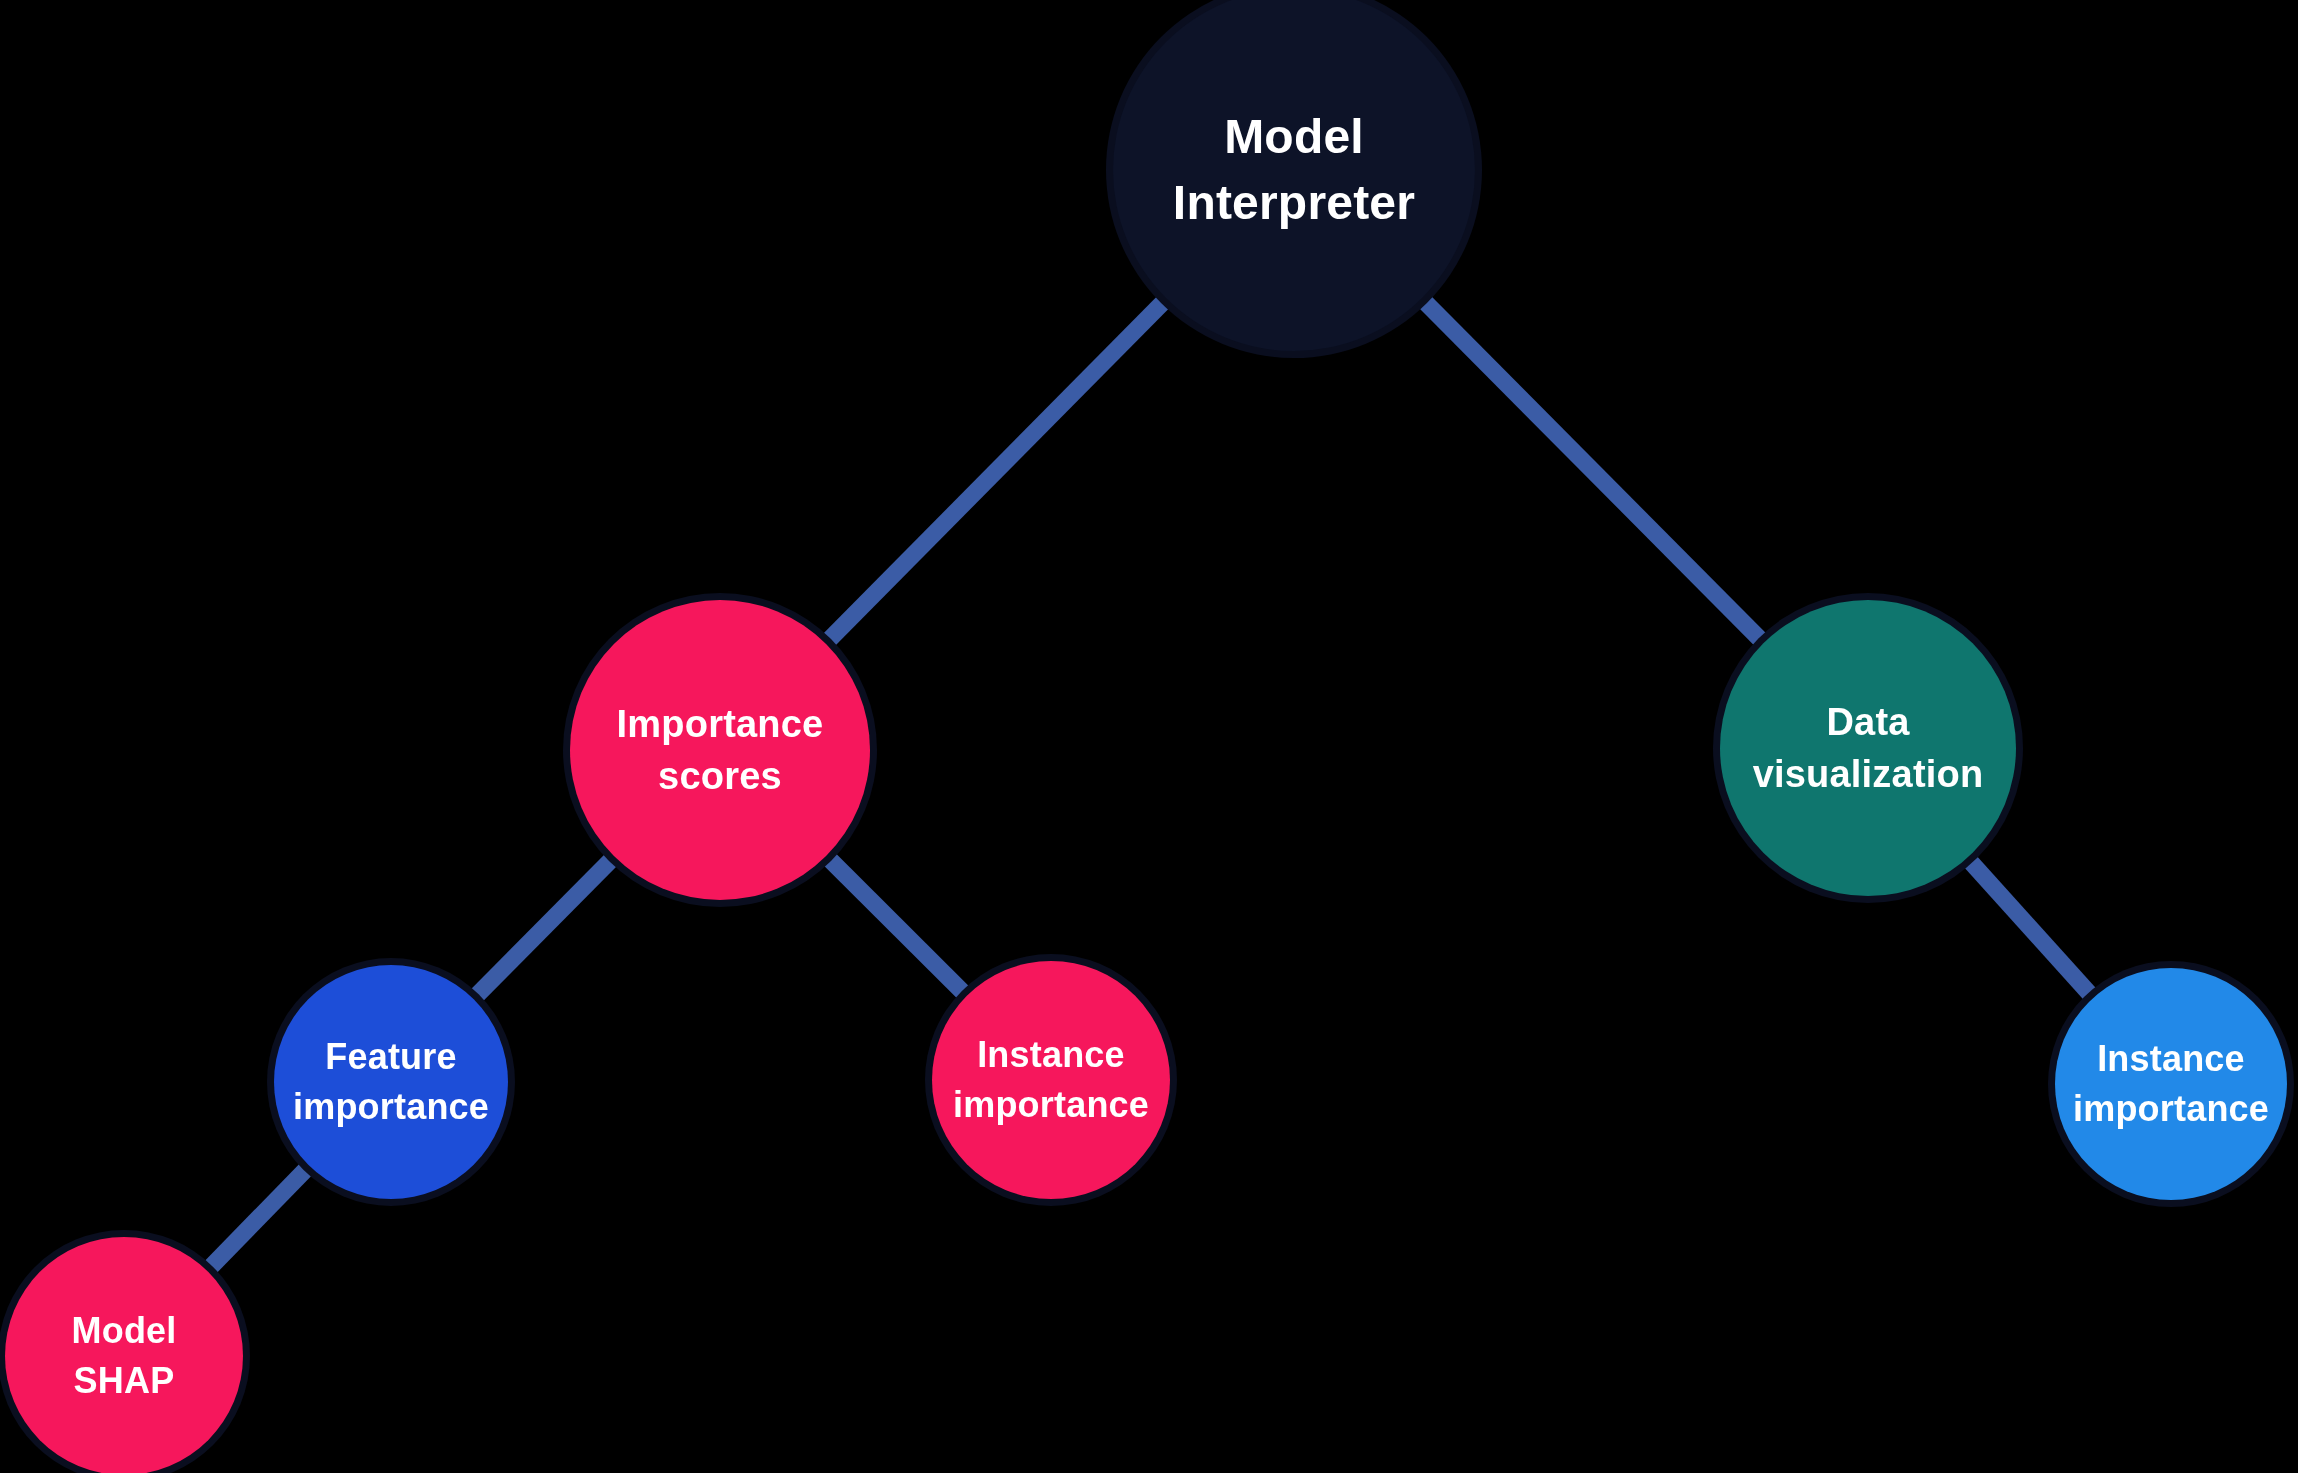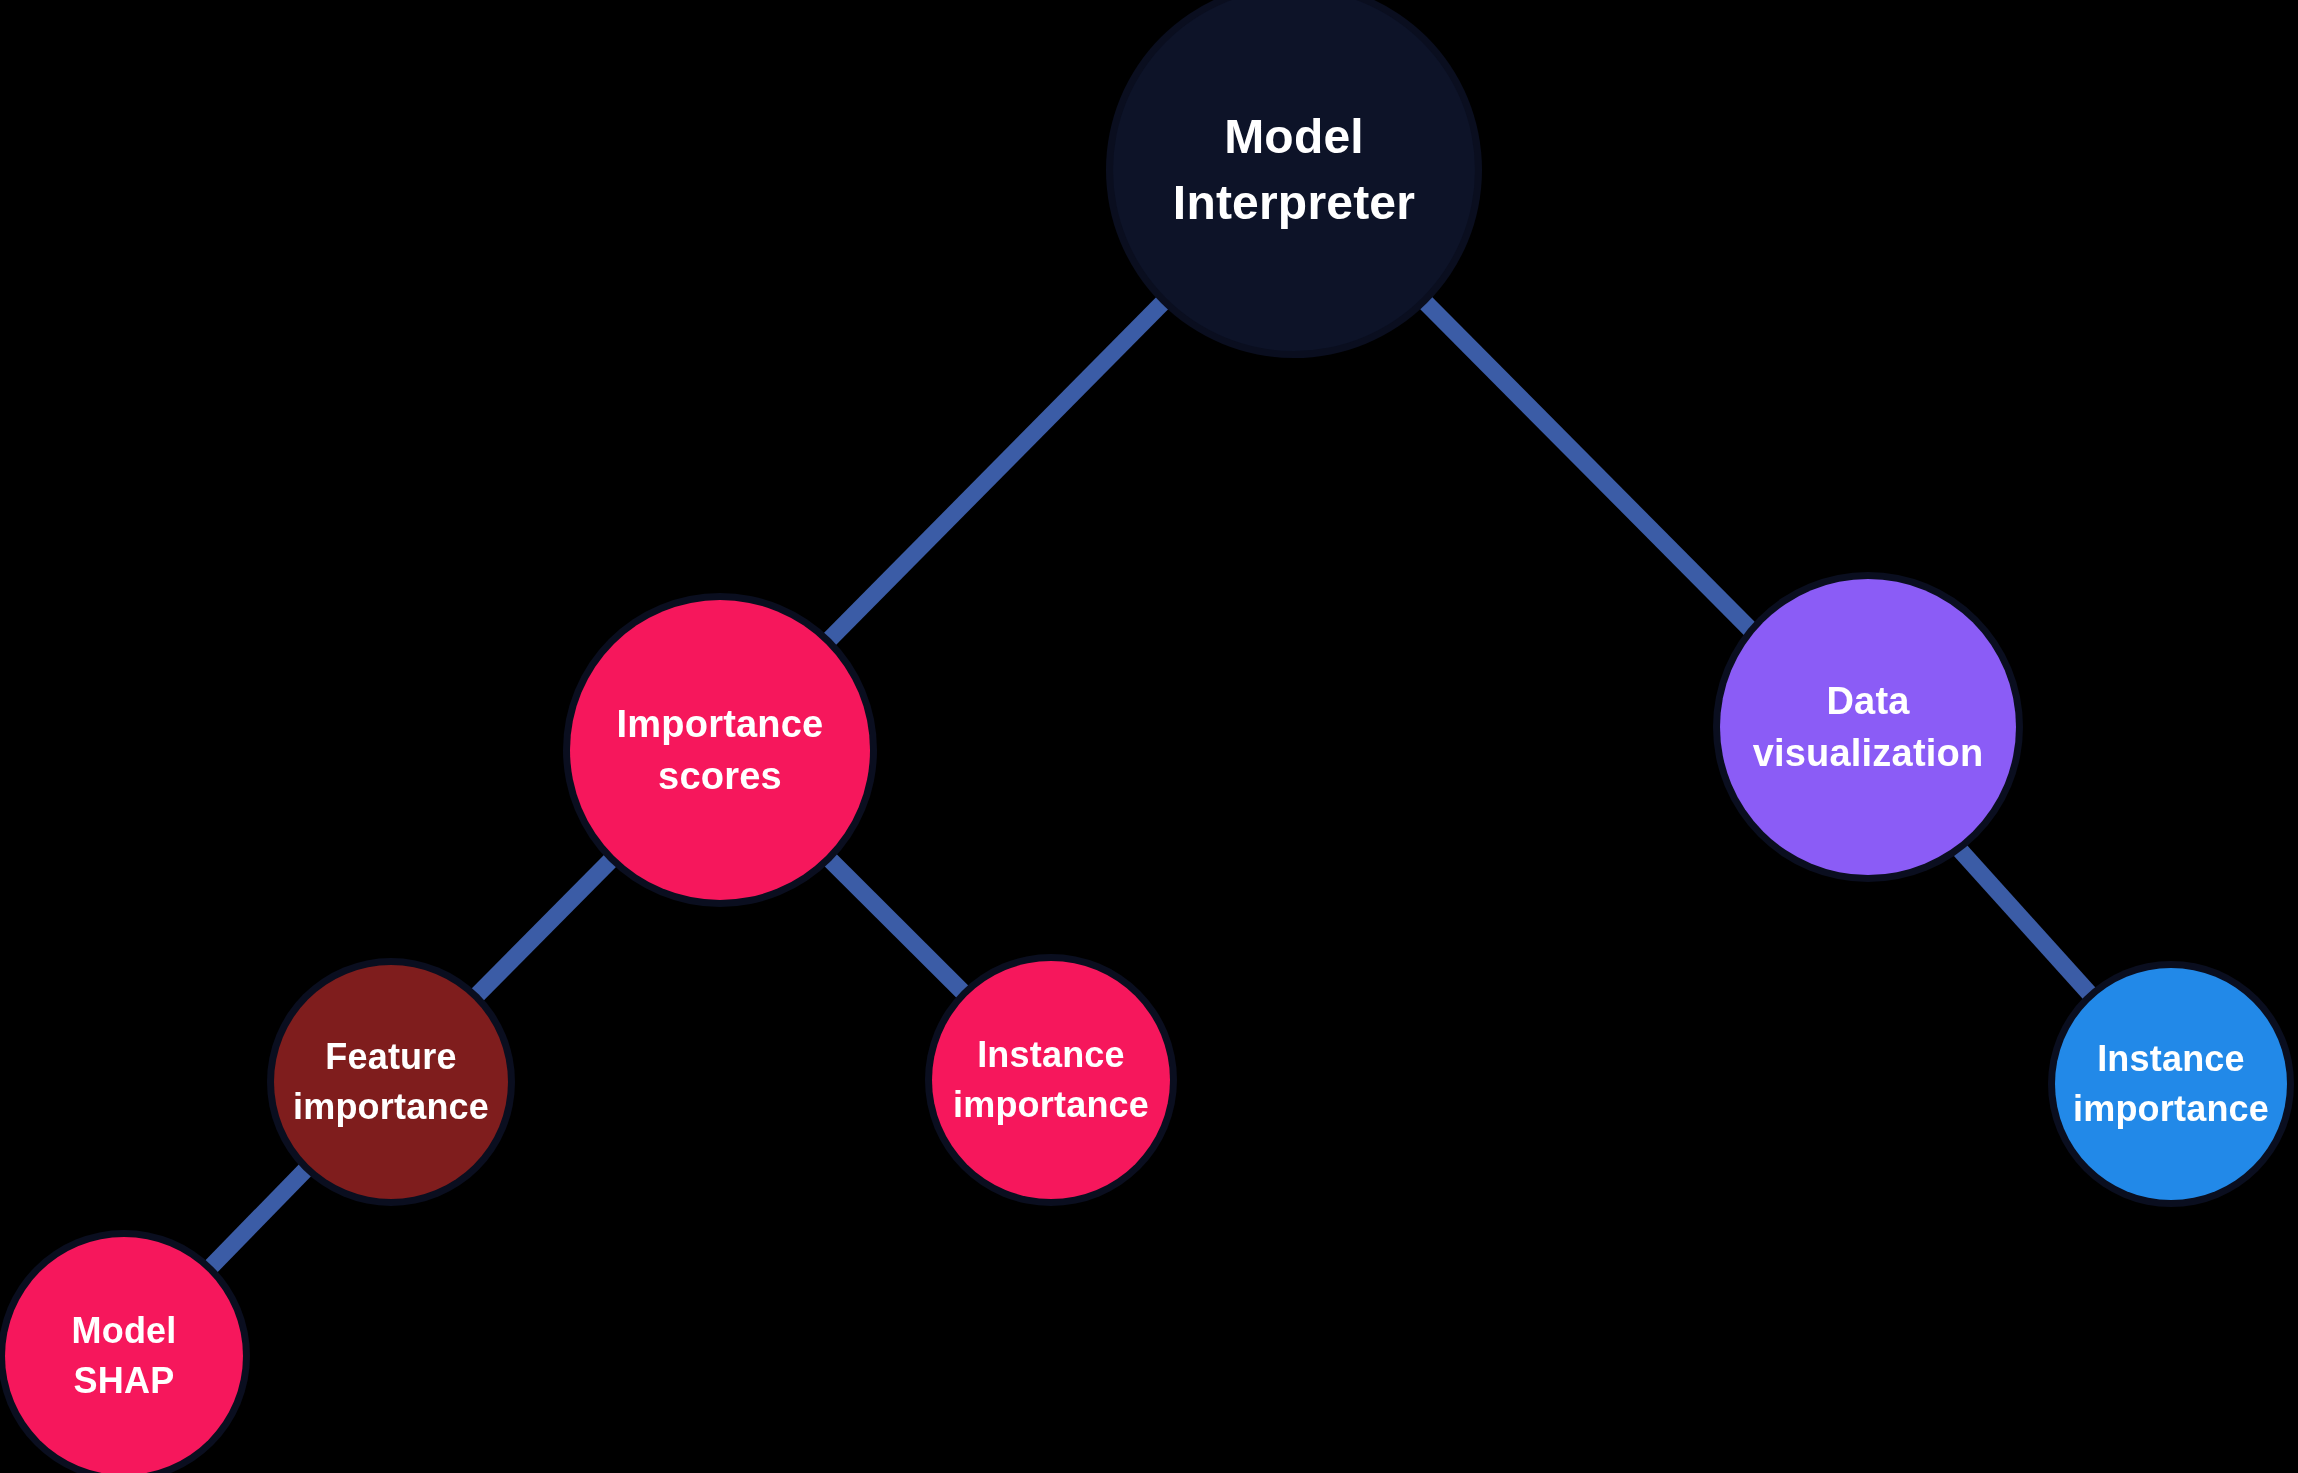--- a/index.html
+++ b/index.html
@@ -61,26 +61,26 @@
   <div class="node node-root" style="left: 1294px; top: 170px; width: 362px; height: 362px; background: rgb(13, 19, 40); color: rgb(255, 255, 255);">
     <span class="node-label">Model
 Interpreter</span>
   </div>
 
   <div class="node node-branch" style="left: 720px; top: 750px; width: 300px; height: 300px; background: rgb(246, 23, 92); color: rgb(255, 255, 255);">
     <span class="node-label">Importance
 scores</span>
   </div>
 
-  <div class="node node-branch" style="left: 1868px; top: 727px; width: 296px; height: 296px; background: #8b5cf6; color: rgb(255, 255, 255);">
+  <div class="node node-branch" style="left: 1868px; top: 748px; width: 296px; height: 296px; background: #0f766e; color: rgb(255, 255, 255);">
     <span class="node-label">Data
 visualization</span>
   </div>
 
-  <div class="node node-leaf" style="left: 391px; top: 1082px; width: 234px; height: 234px; background: #7f1d1d; color: rgb(255, 255, 255);">
+  <div class="node node-leaf" style="left: 391px; top: 1082px; width: 234px; height: 234px; background: #1d4ed8; color: rgb(255, 255, 255);">
     <span class="node-label">Feature
 importance</span>
   </div>
 
   <div class="node node-leaf" style="left: 1051px; top: 1080px; width: 238px; height: 238px; background: rgb(246, 23, 92); color: rgb(255, 255, 255);">
     <span class="node-label">Instance
 importance</span>
   </div>
 
   <div class="node node-leaf" style="left: 2171px; top: 1084px; width: 232px; height: 232px; background: rgb(34, 137, 232); color: rgb(255, 255, 255);">

